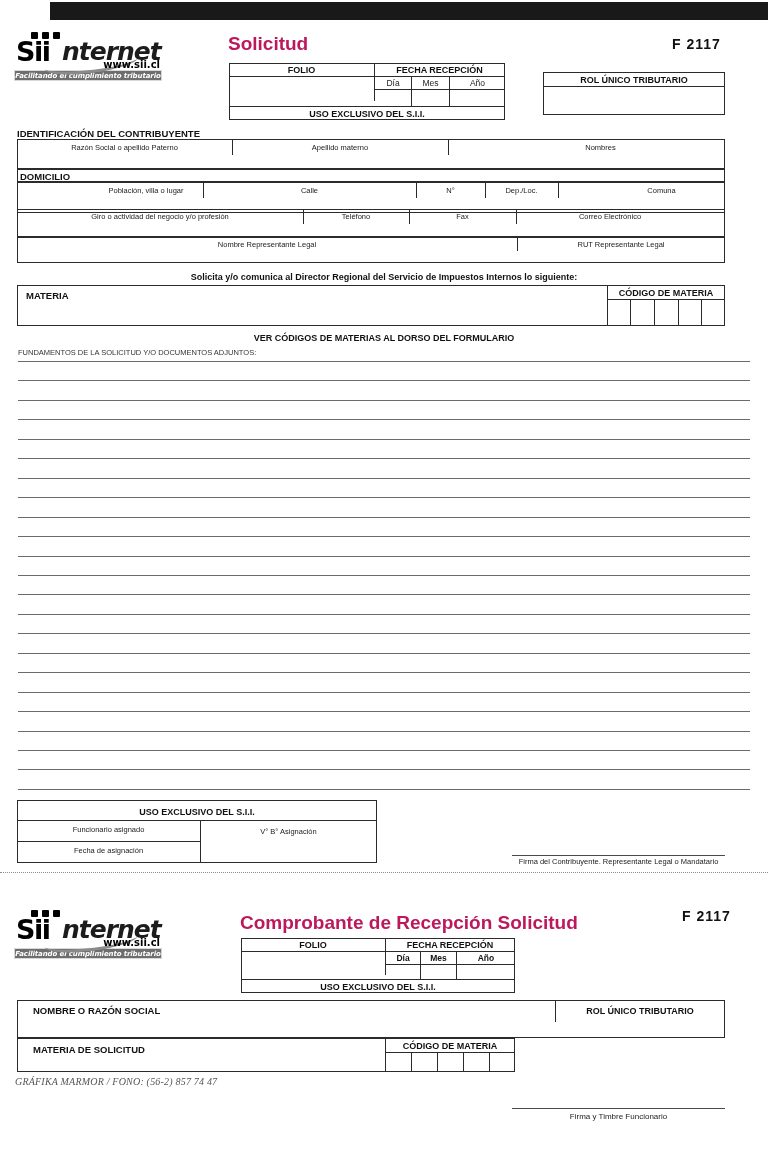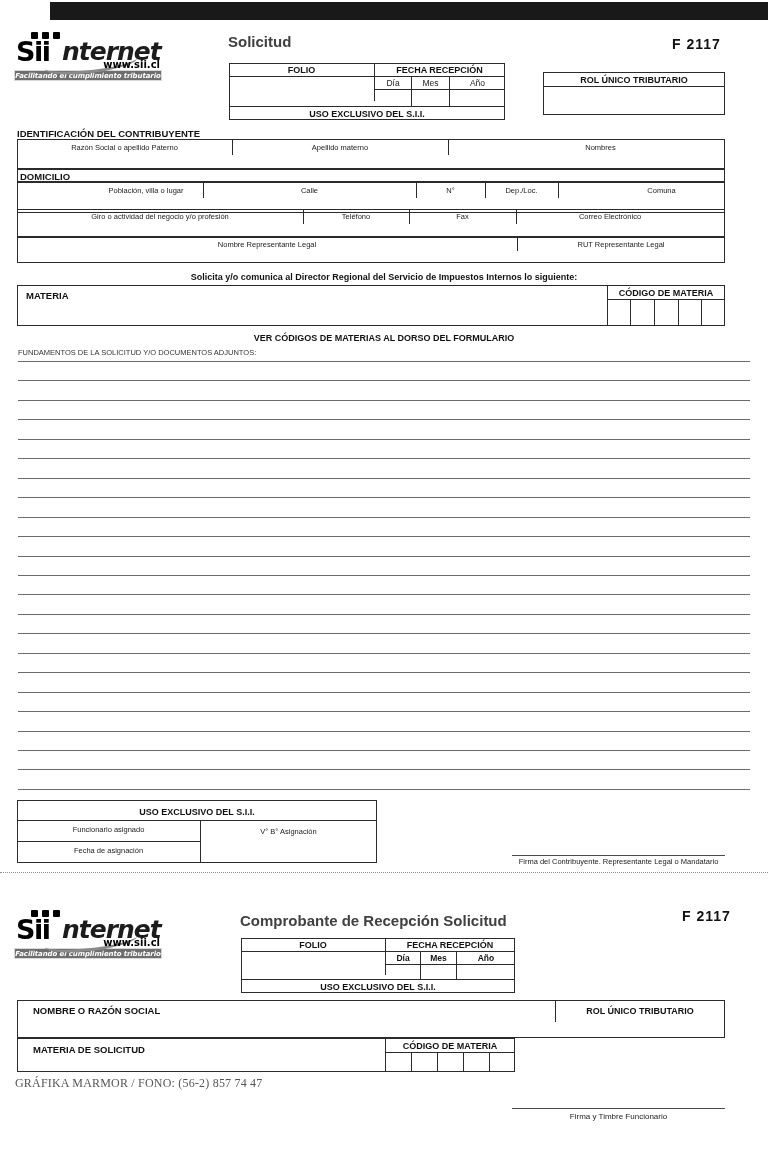--- a/index.html
+++ b/index.html
@@ -109,22 +109,22 @@
     letter-spacing: -0.1px;
     border: 1px solid #d8d8d8;
     box-sizing: border-box;
   }
 
   
   .form-title {
     position: absolute;
     font-family: "Liberation Sans", sans-serif;
     font-weight: bold;
-    font-size: 15px;
-    color: #404040;
+    font-size: 19px;
+    color: #be185d;
   }
   .form-code {
     position: absolute;
     font-family: "Liberation Sans", sans-serif;
     font-weight: bold;
     font-size: 14px;
     letter-spacing: 1px;
     color: #111;
   }
 
@@ -215,24 +215,25 @@
     border-top: 1.6px dotted #8d8d8d;
   }
   .sigline {
     position: absolute;
     height: 0;
     border-top: 1.6px solid #4a4a4a;
   }
   .footer-note {
     position: absolute;
     font-family: "Liberation Serif", serif;
-    font-size: 12px;
+    font-size: 10px;
     color: #555;
     letter-spacing: 0.2px;
     white-space: nowrap;
+    font-style: italic;
   }
   .underline-h {
     position: absolute;
     height: 0;
     border-top: 1.3px solid #2b2b2b;
   }
 </style>
 </head>
 <body>
 

